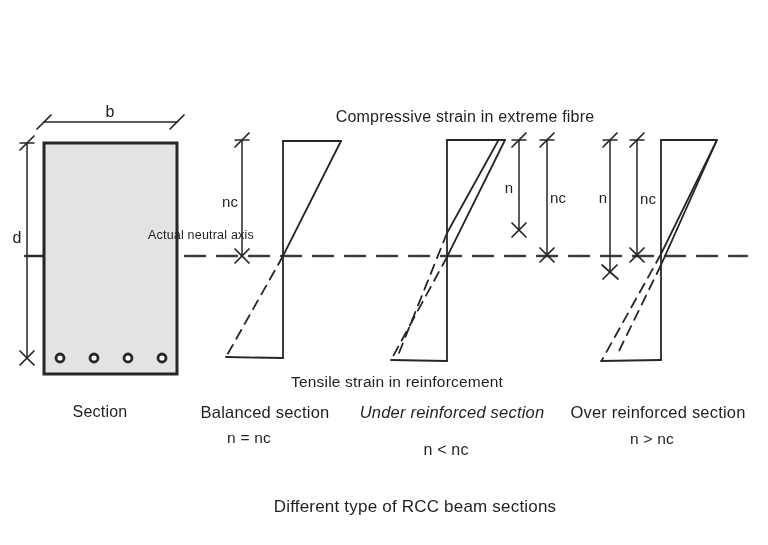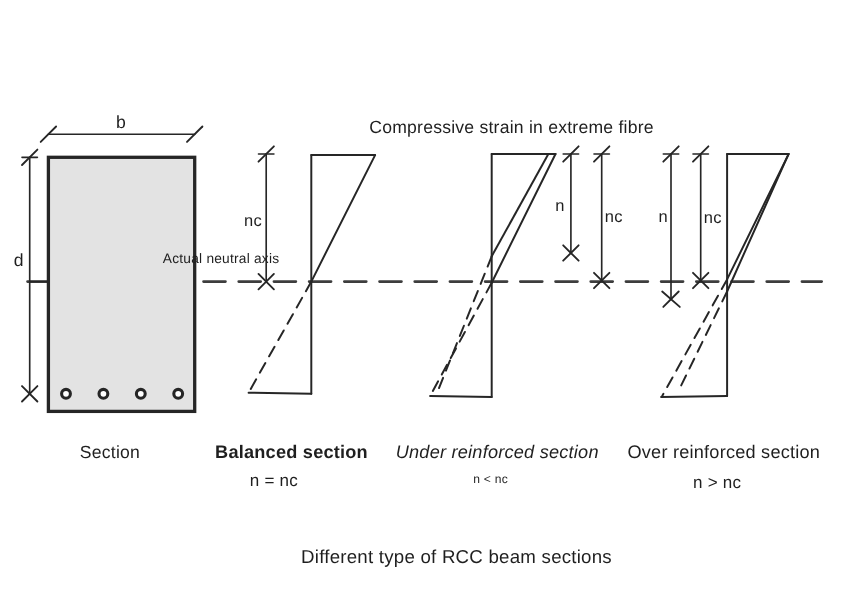--- a/index.html
+++ b/index.html
@@ -26,24 +26,24 @@
   .t-neutral{left:108px;top:235px;font-size:12.5px;}
   .t-tensile{left:397px;top:382px;font-size:15.5px;}
   .t-b{left:110px;top:112px;font-size:16px;}
   .t-d{left:17px;top:238px;font-size:16px;}
   .t-nc-bal{left:230px;top:201px;font-size:15px;}
   .t-n-under{left:509px;top:187px;font-size:15px;}
   .t-nc-under{left:558px;top:197px;font-size:15px;}
   .t-n-over{left:603px;top:197px;font-size:15px;}
   .t-nc-over{left:648px;top:198px;font-size:15px;}
   .t-section{left:100px;top:412px;font-size:16px;}
-  .t-balanced{left:265px;top:412px;font-size:16.5px;font-weight:bold;}
+  .t-balanced{left:265px;top:412px;font-size:16.5px;}
   .t-f-bal{left:249px;top:438px;font-size:15.5px;}
   .t-under{left:452px;top:412px;font-size:16.5px;font-style:italic;}
-  .t-f-under{left:446px;top:437px;font-size:11px;}
+  .t-f-under{left:446px;top:450px;font-size:16px;}
   .t-over{left:658px;top:412px;font-size:16.5px;}
   .t-f-over{left:652px;top:439px;font-size:15.5px;}
   .t-title{left:403px;top:506px;font-size:17px;margin-left:12px;}
 </style>
 </head>
 <body>
 
 <div id="canvas">
 
   <svg width="768" height="545" viewBox="0 0 768 545">
@@ -138,20 +138,21 @@
         <line x1="630" y1="140" x2="644" y2="140"></line>
         <line x1="630" y1="147" x2="644" y2="133" stroke-width="1.7"></line>
         <line x1="630" y1="262" x2="644" y2="248" stroke-width="1.7"></line>
         <line x1="630" y1="248" x2="644" y2="262" stroke-width="1.7"></line>
       </g>
     </g>
   </svg>
 
   <div class="lbl t-compressive">Compressive strain in extreme fibre</div>
   <div class="lbl left t-neutral">Actual neutral axis</div>
+  <div class="lbl t-tensile">Tensile strain in reinforcement</div>
 
   <div class="lbl t-b">b</div>
   <div class="lbl t-d">d</div>
 
   <div class="lbl t-nc-bal">nc</div>
   <div class="lbl t-n-under">n</div>
   <div class="lbl t-nc-under">nc</div>
   <div class="lbl t-n-over">n</div>
   <div class="lbl t-nc-over">nc</div>
 

